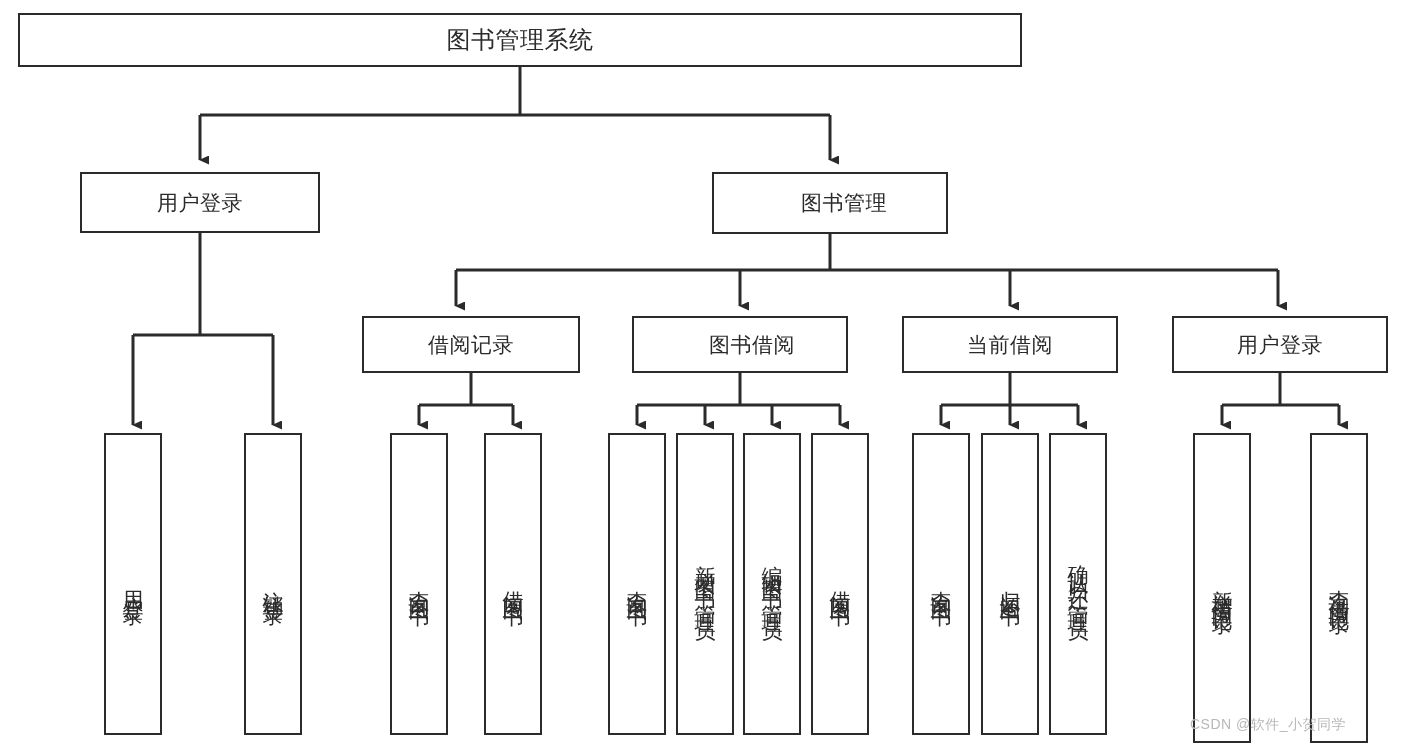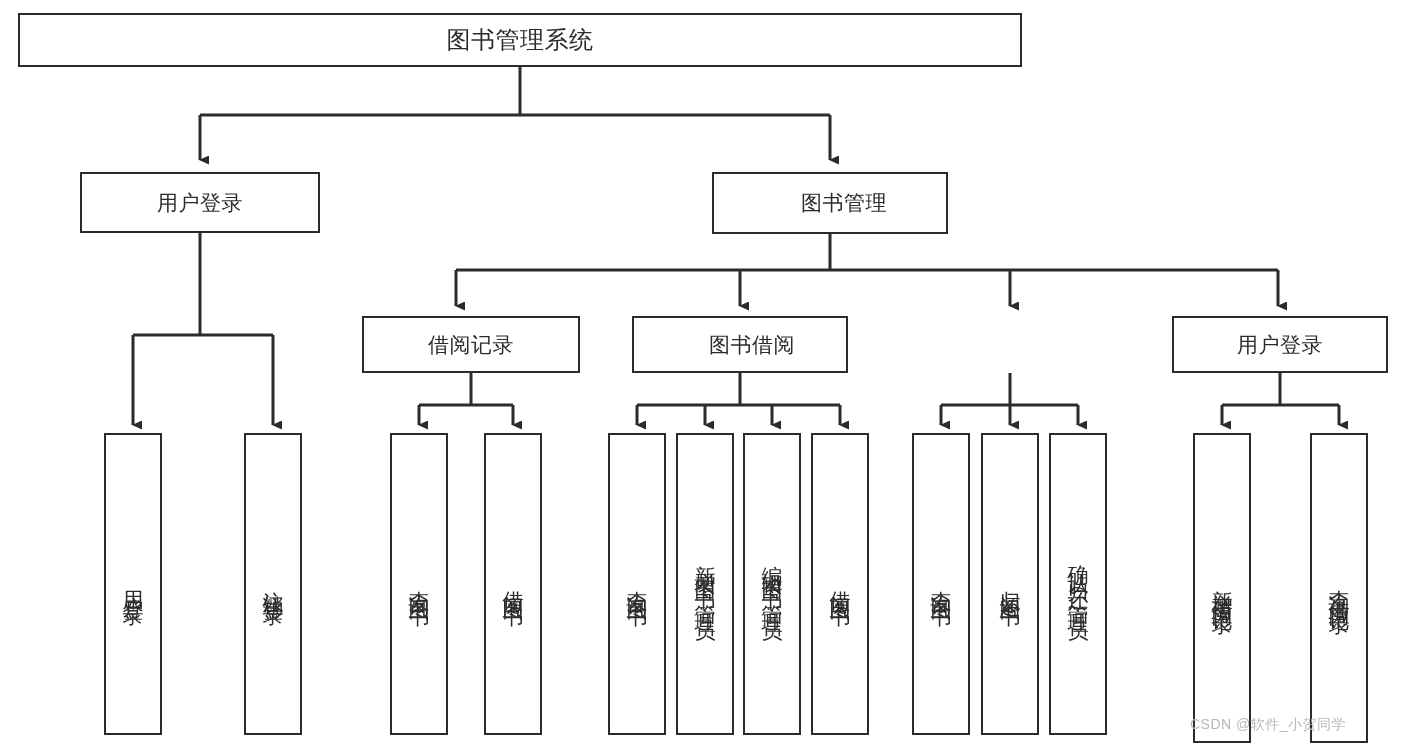--- a/index.html
+++ b/index.html
@@ -119,20 +119,21 @@
     </g>
   </svg>
 
   <div class="node horiz root" style="left:18px;top:13px;width:1004px;height:54px;">图书管理系统</div>
 
   <div class="node horiz" style="left:80px;top:172px;width:240px;height:61px;">用户登录</div>
   <div class="node horiz" style="left:712px;top:172px;width:236px;height:62px;padding-left:28px;">图书管理</div>
 
   <div class="node horiz" style="left:362px;top:316px;width:218px;height:57px;">借阅记录</div>
   <div class="node horiz" style="left:632px;top:316px;width:216px;height:57px;padding-left:24px;">图书借阅</div>
+  <div class="node horiz" style="left:902px;top:316px;width:216px;height:57px;">当前借阅</div>
   <div class="node horiz" style="left:1172px;top:316px;width:216px;height:57px;">用户登录</div>
 
   <div class="node vert" style="left:104px;top:433px;width:58px;height:302px;">用户登录</div>
   <div class="node vert" style="left:244px;top:433px;width:58px;height:302px;">注销登录</div>
 
   <div class="node vert" style="left:390px;top:433px;width:58px;height:302px;">查询图书</div>
   <div class="node vert" style="left:484px;top:433px;width:58px;height:302px;">借阅图书</div>
 
   <div class="node vert" style="left:608px;top:433px;width:58px;height:302px;">查询图书</div>
   <div class="node vert tall" style="left:676px;top:433px;width:58px;height:302px;">新增图书（管理员）</div>

